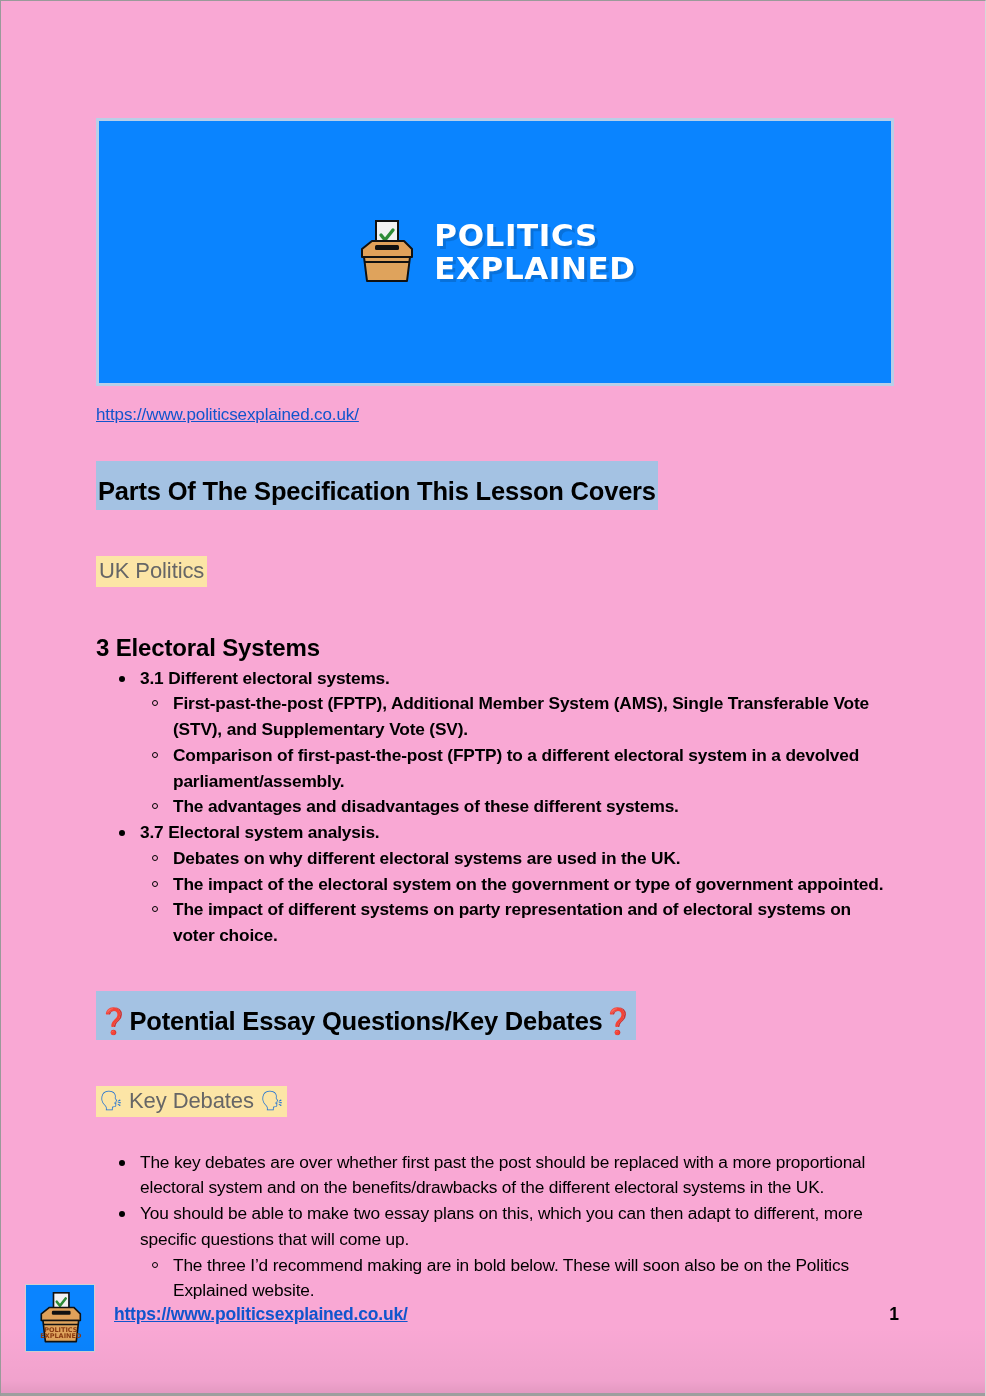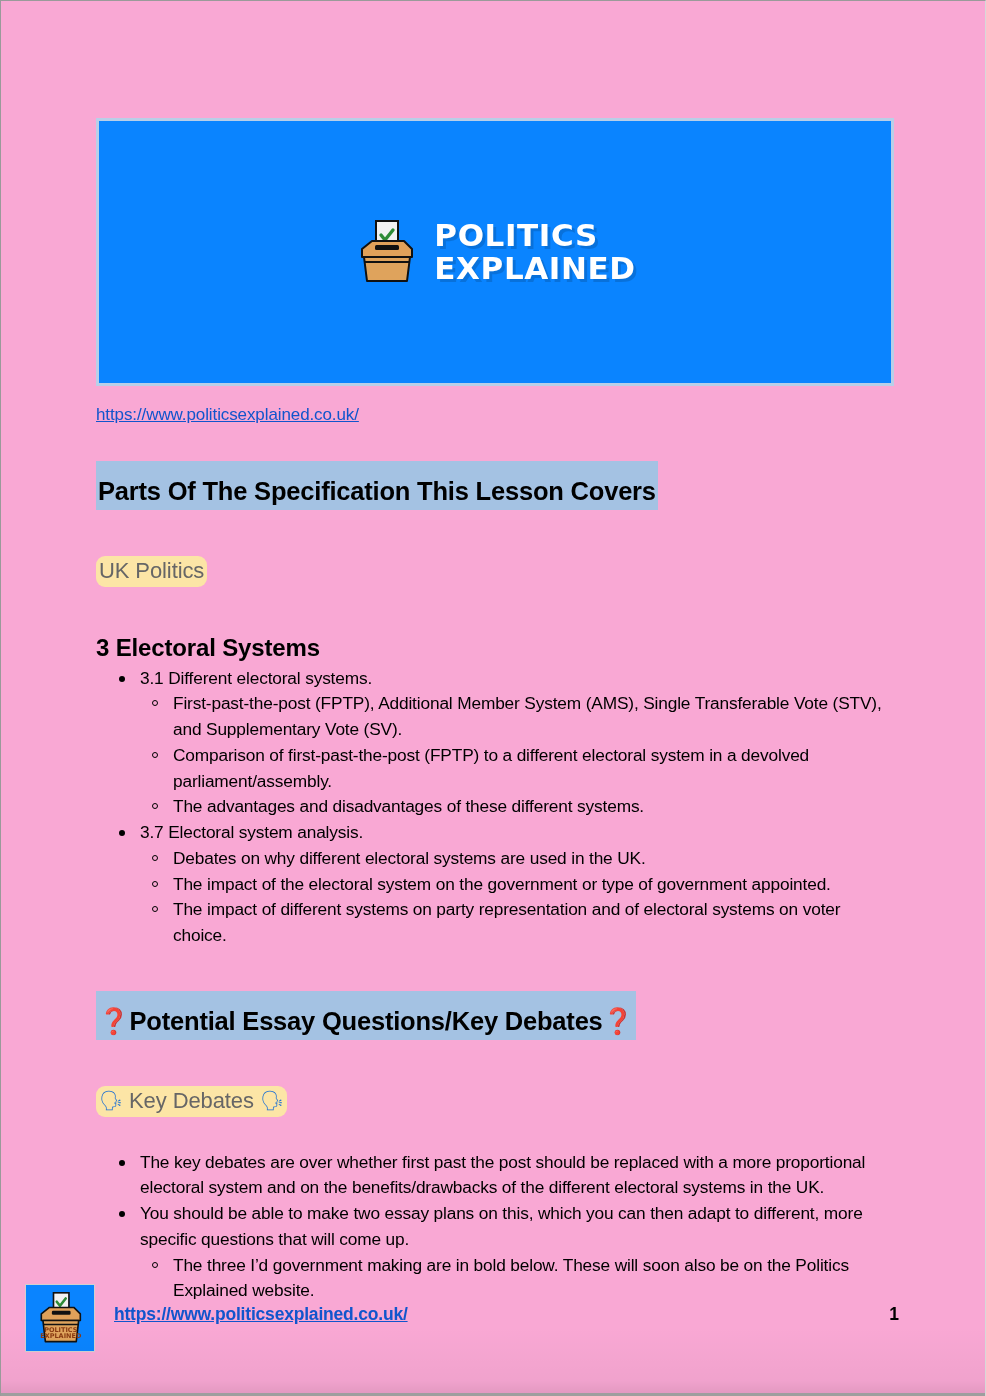--- a/index.html
+++ b/index.html
@@ -105,21 +105,20 @@
   .h-sub {
     display: inline-block;
     margin-top: 29px;
     font-size: 22px;
     font-weight: normal;
     color: #666666;
     background: #fce5a6;
     line-height: 1.3;
     padding: 1px 3px 2px 3px;
     letter-spacing: -0.1px;
-    border-radius: 9px;
   }
   .emoji-q {
     color: #e8453c;
     font-weight: bold;
     font-family: "DejaVu Sans", sans-serif;
   }
   .emoji-head {
     font-family: "DejaVu Sans", sans-serif;
     font-size: 19px;
     color: #1b6fd4;
@@ -170,21 +169,21 @@
     top: 9px;
     width: 6px;
     height: 6px;
     border-radius: 50%;
     border: 1.4px solid #000;
     background: transparent;
     box-sizing: border-box;
   }
   li .li-text { display: block; }
 
-  .spec-list li { font-weight: normal; }
+  .spec-list li { font-weight: bold; }
   .debates-list li { font-weight: normal; }
 
   
   .footer {
     position: absolute;
     left: 0;
     right: 0;
     bottom: 44px;
     height: 68px;
   }
@@ -307,21 +306,21 @@
     </div>
 
     <ul class="lvl1 debates-list" style="margin-top:14px;">
       <li>
         <span class="li-text">The key debates are over whether first past the post should be replaced with a more proportional electoral system and on the benefits/drawbacks of the different electoral systems in the UK.</span>
       </li>
       <li>
         <span class="li-text">You should be able to make two essay plans on this, which you can then adapt to different, more specific questions that will come up.</span>
         <ul class="lvl2">
           <li>
-              <span class="li-text">The three I’d government making are in bold below. These will soon also be on the Politics Explained website.</span>
+              <span class="li-text">The three I’d recommend making are in bold below. These will soon also be on the Politics Explained website.</span>
             </li>
         </ul>
       </li>
     </ul>
 
   </div>
 
   <div class="footer">
     <div class="footer-logo">
       <svg width="52" height="54" viewBox="0 0 64 66">

